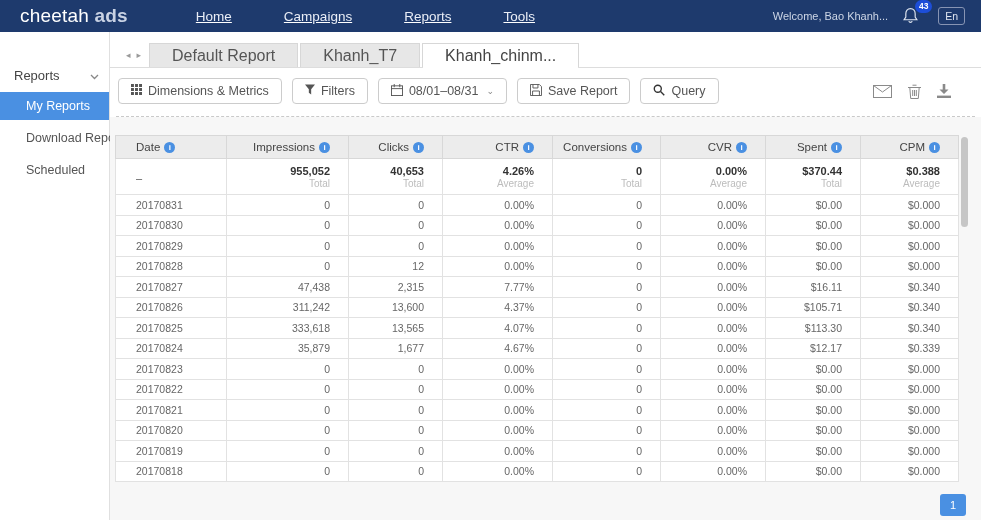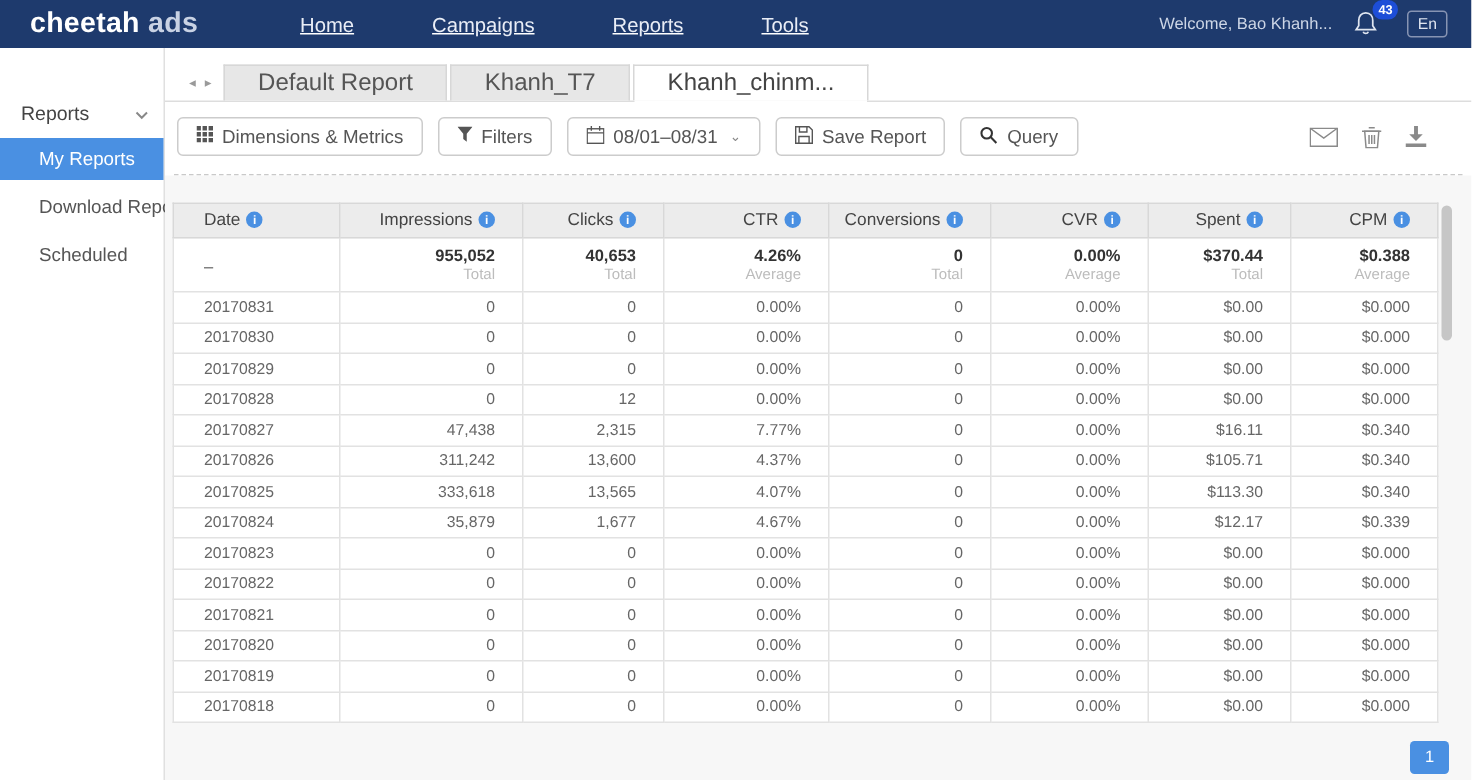--- a/index.html
+++ b/index.html
@@ -5,21 +5,21 @@
   * { box-sizing: border-box; margin: 0; padding: 0; }
   html, body { width: 981px; height: 520px; overflow: hidden; }
   body { font-family: "Liberation Sans", sans-serif; background: #fff; position: relative; }
 
   
   .navbar {
     height: 32px; background: #1e3a6d; display: flex; align-items: center;
     padding: 0 16px 0 20px; color: #fff;
   }
   .logo { font-size: 19px; letter-spacing: .2px; white-space: nowrap; }
-  .logo b { font-weight: bold; color: #ffffff; }
+  .logo b { font-weight: normal; color: #ffffff; }
   .logo span.light { font-weight: 700; color: #c9d2e4; }
   .nav-items { display: flex; gap: 52px; margin-left: 68px; text-decoration: underline; }
   .nav-item { font-size: 13.5px; color: #e9edf6; cursor: pointer; }
   .nav-right { margin-left: auto; display: flex; align-items: center; gap: 14px; }
   .welcome { font-size: 11px; color: #cdd6e6; }
   .bell-wrap { position: relative; width: 22px; height: 18px; cursor: pointer; }
   .badge {
     position: absolute; top: -7px; right: -8px; background: #1d4ed8; color: #fff;
     font-size: 8.5px; line-height: 13px; min-width: 17px; height: 13px;
     border-radius: 8px; text-align: center; padding: 0 2px; font-weight: bold;

